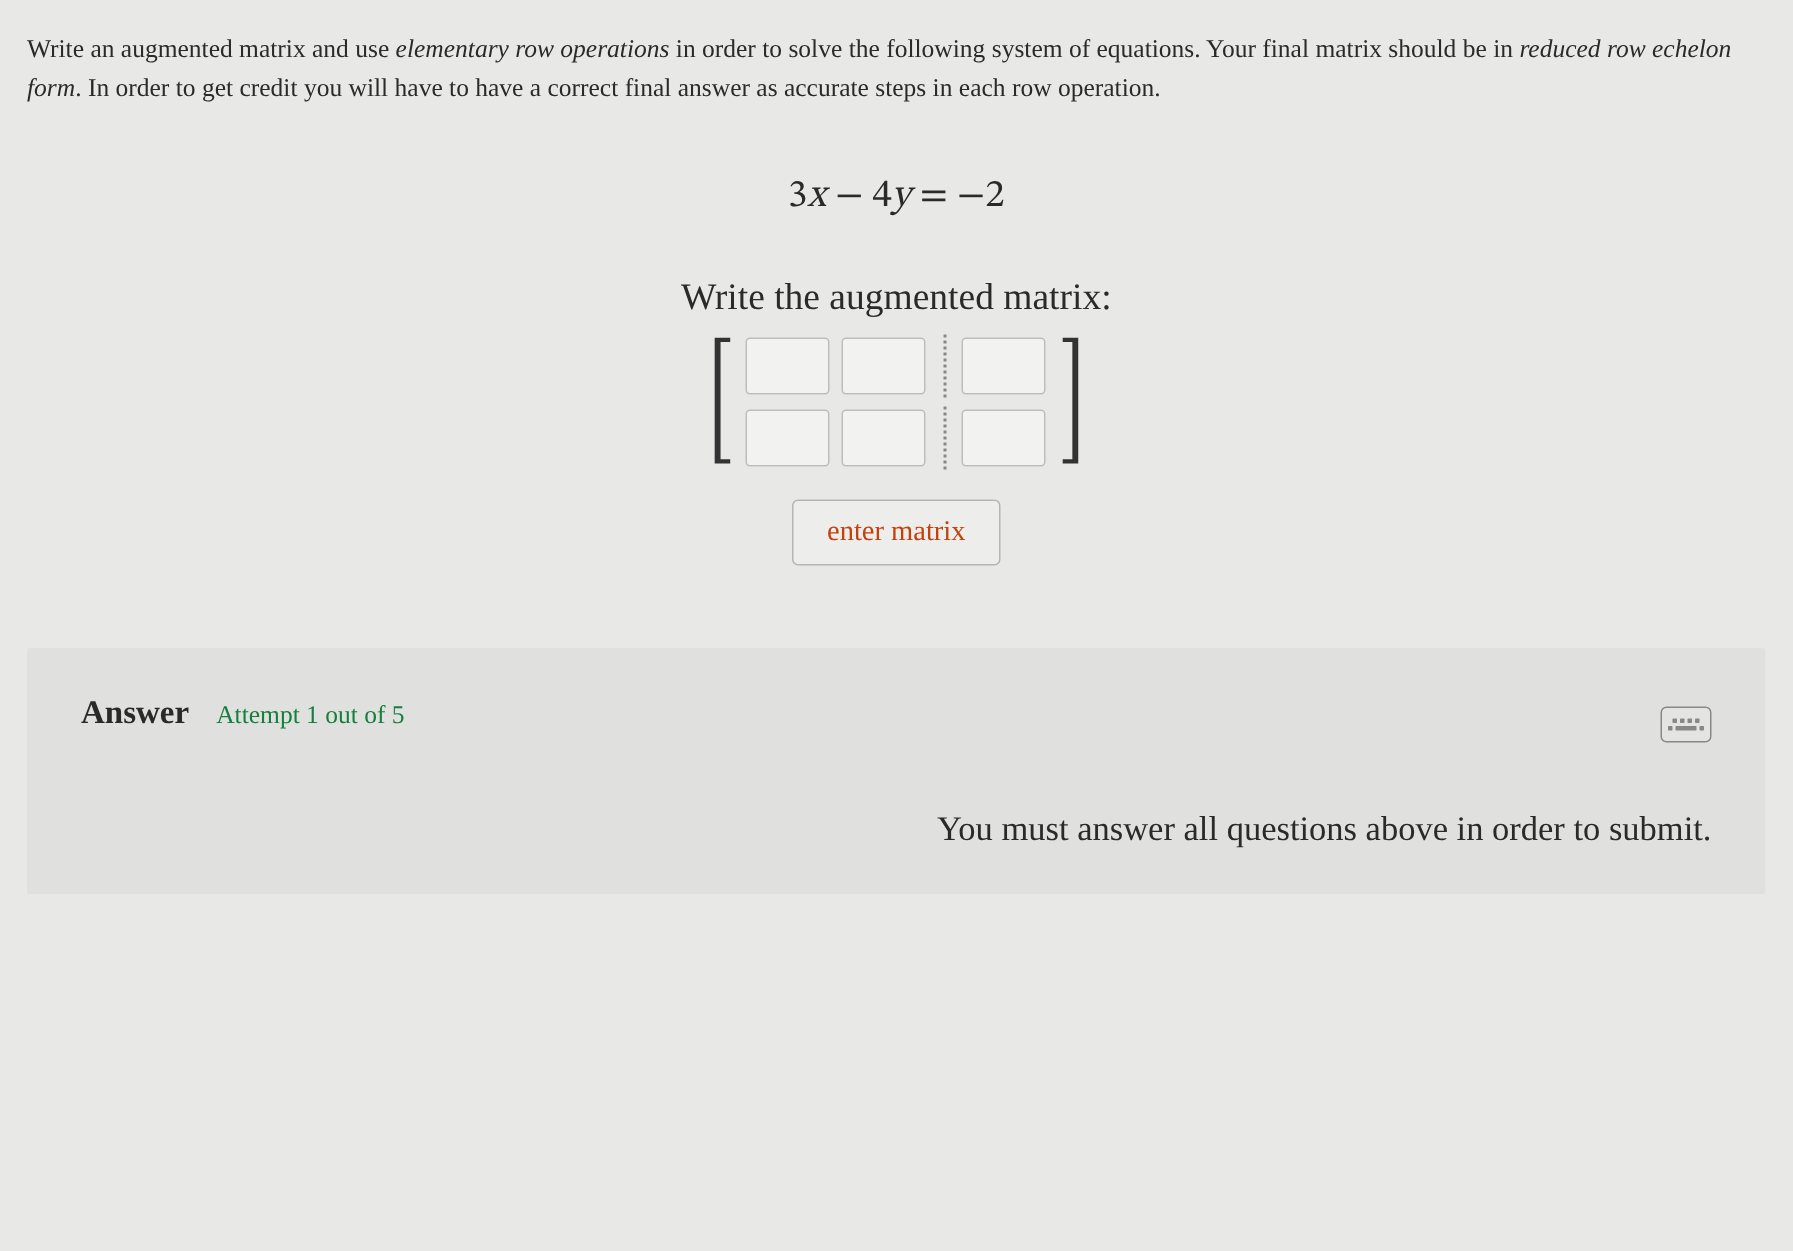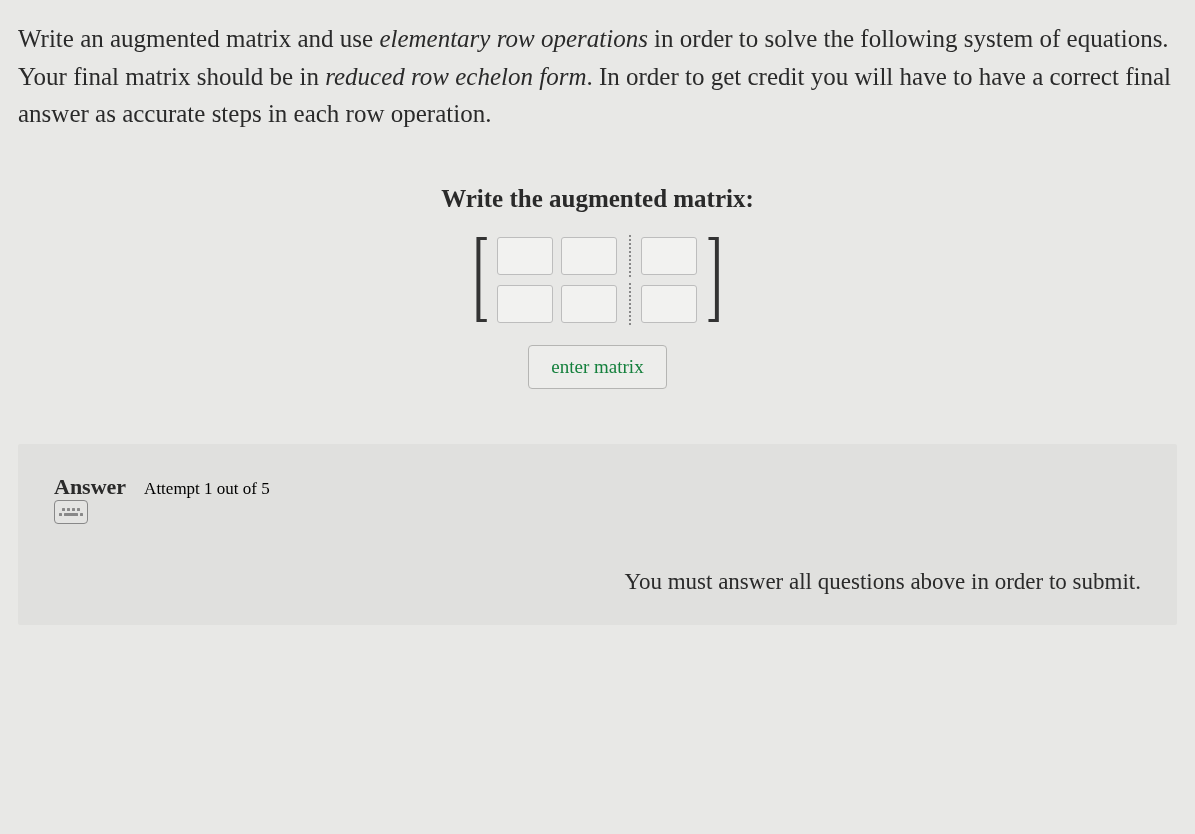--- a/index.html
+++ b/index.html
@@ -6,39 +6,38 @@
   body {
     width: 1195px;
     height: 834px;
     background: #e8e8e6;
     font-family: Georgia, 'Times New Roman', serif;
     color: #2a2a2a;
     padding: 20px 18px;
     overflow: hidden;
   }
   .instructions {
-    font-size: 25px;
+    font-size: 17px;
     line-height: 1.5;
-    margin-bottom: 52px;
+    margin-bottom: 40px;
   }
   .instructions em { font-style: italic; }
   .equations {
     text-align: center;
     font-size: 26px;
     font-family: 'STIX Two Math', 'Cambria Math', Georgia, serif;
     margin-bottom: 32px;
     line-height: 1.6;
   }
   .eq-row { display: block; }
   .var { font-style: italic; }
   .prompt-line {
     text-align: center;
     font-size: 25px;
-    margin-bottom: 22px;
-    font-weight: bold;
+    margin-bottom: 10px;
   }
   .matrix-wrap {
     display: flex;
     justify-content: center;
     align-items: center;
     margin-bottom: 20px;
     position: relative;
   }
   .bracket {
     font-size: 90px;
@@ -74,42 +73,41 @@
     border-left: 2px dotted #888;
   }
   .enter-matrix-wrap {
     display: flex;
     justify-content: center;
     margin-bottom: 55px;
   }
   .enter-matrix-btn {
     font-family: Georgia, serif;
     font-size: 19px;
-    color: #15803d;
+    color: #c2410c;
     background: #ededeb;
     border: 1px solid #b5b5b3;
     border-radius: 4px;
     padding: 10px 22px;
     cursor: pointer;
   }
   .answer-section {
     background: #e0e0de;
     padding: 30px 36px 30px 36px;
     border-radius: 2px;
   }
   .answer-header {
     display: flex;
     align-items: baseline;
     justify-content: space-between;
     margin-bottom: 45px;
-    flex-direction: column;
   }
   .answer-left { display: flex; align-items: baseline; gap: 18px; }
   .answer-label { font-size: 22px; font-weight: bold; }
-  .attempt { font-size: 17px; color: #000000; }
+  .attempt { font-size: 17px; color: #15803d; }
   .keyboard-icon {
     width: 34px;
     height: 24px;
     border: 1.5px solid #888;
     border-radius: 4px;
     display: flex;
     flex-direction: column;
     justify-content: center;
     align-items: center;
     gap: 2px;
@@ -123,20 +121,23 @@
   .submit-msg { font-size: 23px; text-align: right; }
 </style>
 </head>
 <body>
 
 <div class="instructions">
   <span>Write an augmented matrix and use </span><em>elementary row operations</em><span> in order to solve the following system of equations. Your final matrix should be in </span><em>reduced row echelon form</em><span>. In order to get credit you will have to have a correct final answer as accurate steps in each row operation.</span>
 </div>
 
 <div class="equations">
+  <span class="eq-row">
+    <span>3</span><span class="var">x</span><span> − 4</span><span class="var">y</span><span> = </span><span>−2</span>
+  </span>
 </div>
 
 <div class="prompt-line">Write the augmented matrix:</div>
 
 <div class="matrix-wrap">
   <span class="bracket">[</span>
   <div class="matrix-grid">
     <input class="cell" value="" style="">
     <input class="cell" value="" style="">
     <div class="divider-col"></div>

